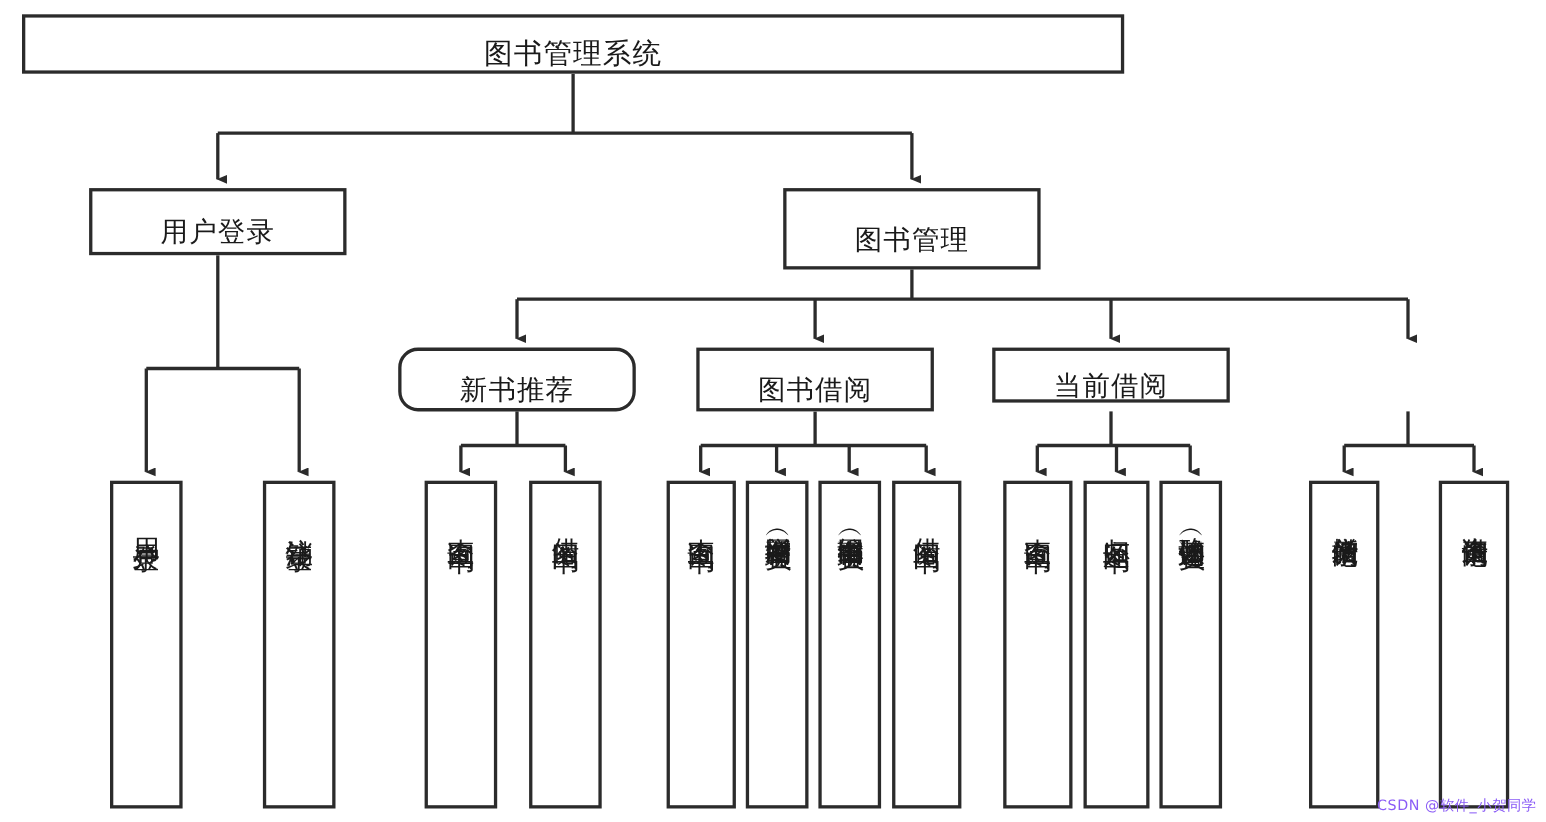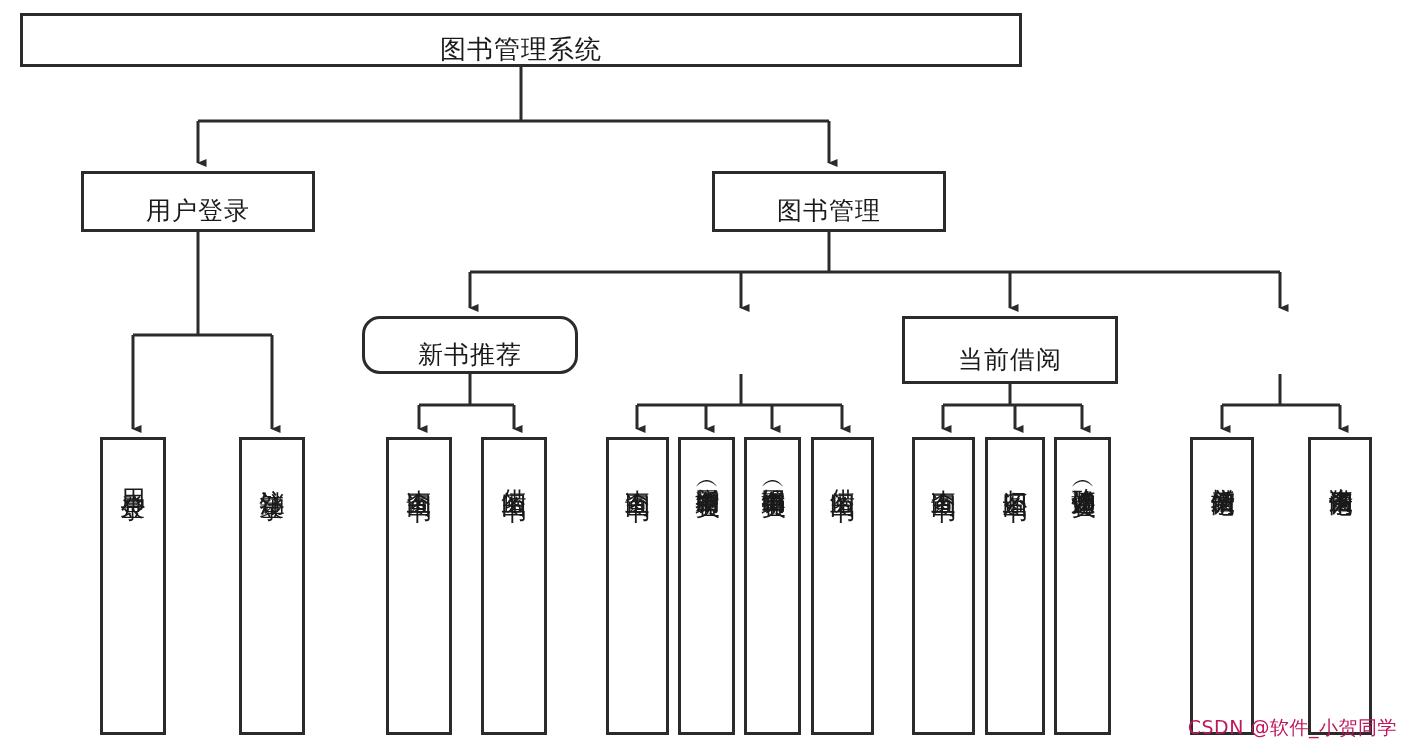--- a/index.html
+++ b/index.html
@@ -62,22 +62,22 @@
   }
   .node.v.tall .lbl{
     font-size:24px;
     letter-spacing:1px;
   }
   
   #watermark{
     position:absolute;
     right:8px;
     bottom:6px;
-    font-size:19px;
-    color:#be185d;
+    font-size:13px;
+    color:#8b5cf6;
     letter-spacing:0.5px;
     white-space:nowrap;
     font-family:"DejaVu Sans","Liberation Sans",sans-serif;
   }
 </style>
 </head>
 <body>
 
 <div id="canvas">
 
@@ -133,28 +133,31 @@
     </g>
   </svg>
 
   <div class="node h root" style="left:20px;top:13px;width:1002px;height:54px;">
     <span class="lbl">图书管理系统</span>
   </div>
 
   <div class="node h" style="left:81px;top:171px;width:234px;height:61px;">
     <span class="lbl">用户登录</span>
   </div>
-  <div class="node h" style="left:712px;top:171px;width:234px;height:61px;">
+  <div class="node h" style="left:712px;top:171px;width:234px;height:74px;">
     <span class="lbl">图书管理</span>
   </div>
 
   <div class="node h" style="left:362px;top:316px;width:216px;height:58px;border-radius:18px;">
     <span class="lbl">新书推荐</span>
   </div>
-  <div class="node h" style="left:902px;top:316px;width:216px;height:68px;">
+  <div class="node h" style="left:633px;top:316px;width:216px;height:58px;">
+    <span class="lbl">图书借阅</span>
+  </div>
+  <div class="node h" style="left:902px;top:316px;width:216px;height:50px;">
     <span class="lbl">当前借阅</span>
   </div>
 
   <div class="node v" style="left:100px;top:437px;width:66px;height:298px;">
     <span class="lbl">用户登录</span>
   </div>
   <div class="node v" style="left:239px;top:437px;width:66px;height:298px;">
     <span class="lbl">注销登录</span>
   </div>
 

